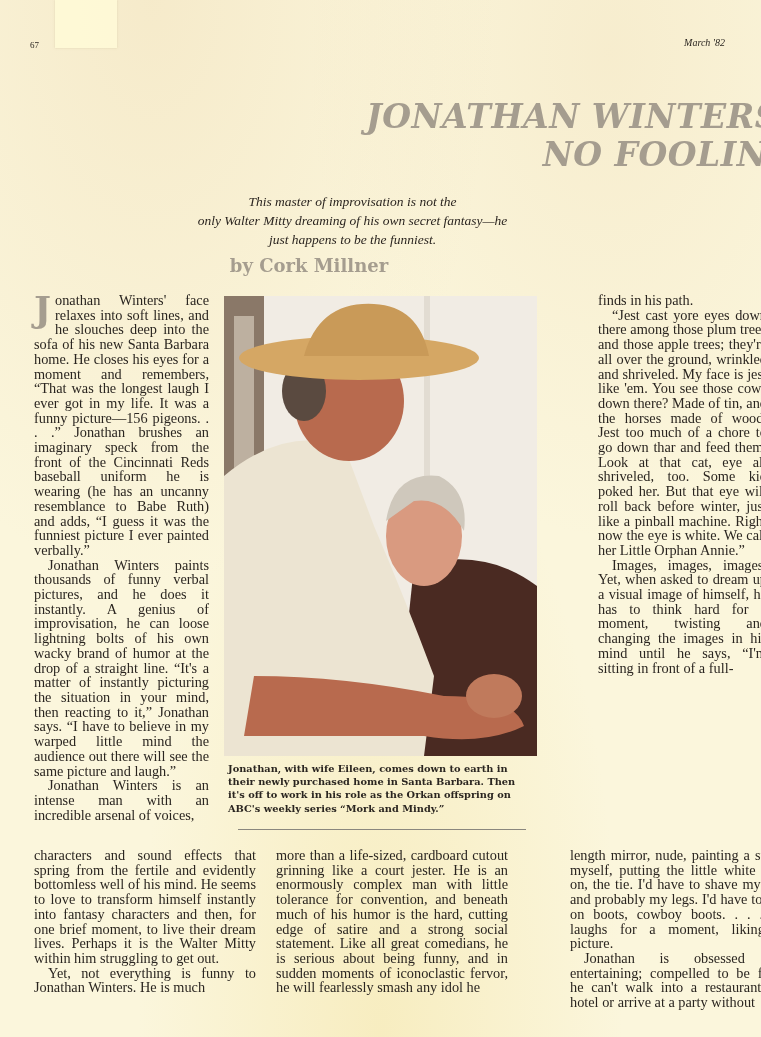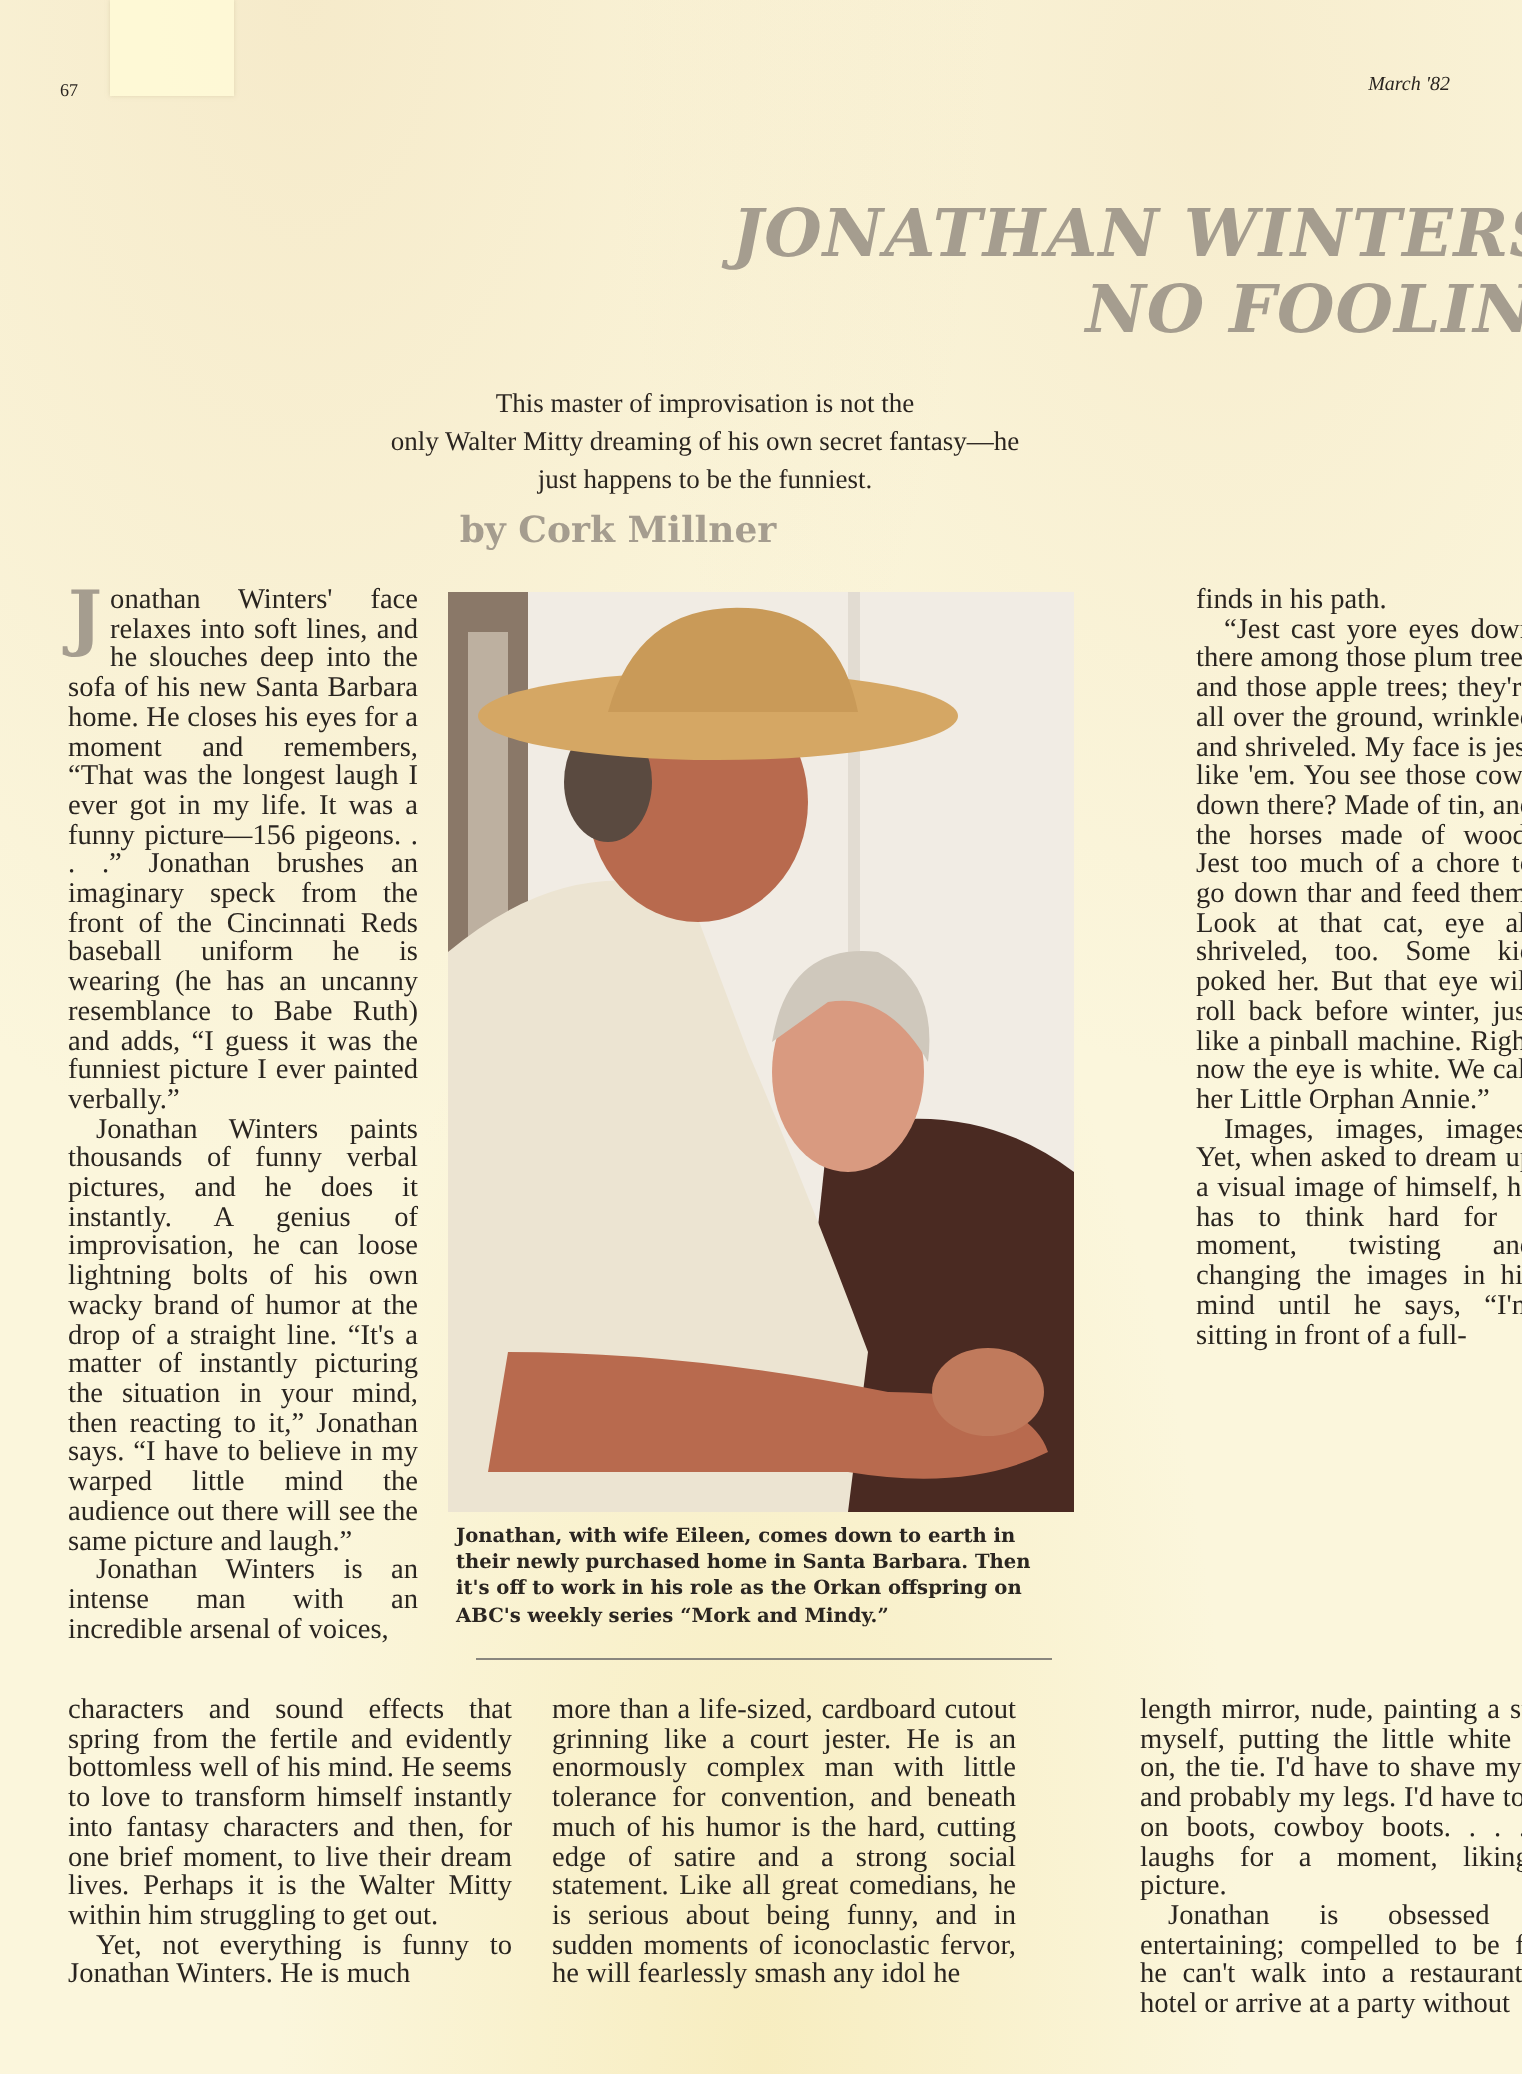--- a/index.html
+++ b/index.html
@@ -26,21 +26,21 @@
     letter-spacing: 2.6px; font-size: 10.5px;
   }
   .issue-date { position: absolute; right: 36px; top: 1px; font-style: italic; font-size: 10px; }
   .title {
     position: absolute; top: 98px; left: 0; width: 761px; text-align: right;
     font-family: "DejaVu Serif", serif; font-weight: bold; font-style: italic;
     color: #a59d8f; font-size: 33px; line-height: 38px; letter-spacing: 0.5px; margin-left: 35px;
   }
   .dek {
     position: absolute; top: 192px; left: 0; width: 705px; text-align: center;
-    font-size: 13.5px; line-height: 19px; color: #2b2520;
+    font-style: italic; font-size: 13.5px; line-height: 19px; color: #2b2520;
   }
   .byline {
     position: absolute; top: 255px; left: 0; width: 618px; text-align: center;
     font-family: "DejaVu Serif", serif; font-weight: bold; color: #a59d8f; font-size: 18px;
   }
   .col {
     position: absolute; font-size: 14.3px; line-height: 14.7px; text-align: justify; color: #2a2520;
   }
   .col p { margin: 0; text-indent: 14px; }
   .col p.first { text-indent: 0; }

